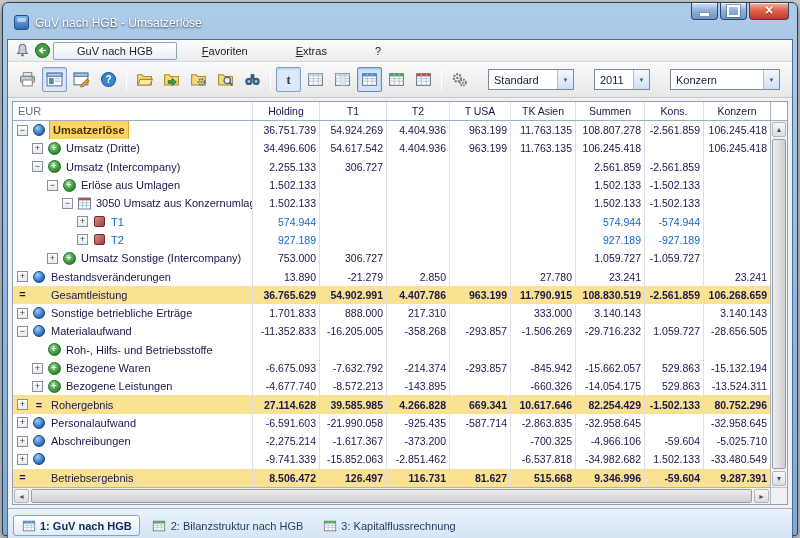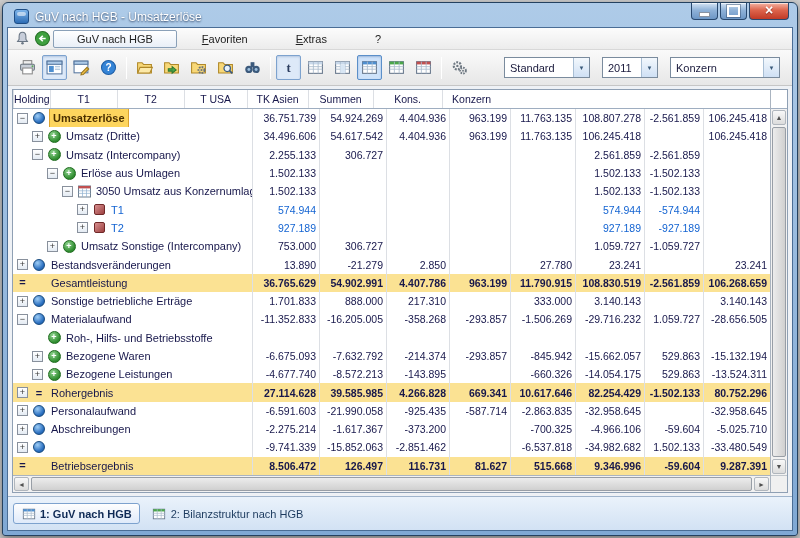--- a/index.html
+++ b/index.html
@@ -3,21 +3,21 @@
 <meta charset="utf-8">
 <style>
 *{box-sizing:border-box;margin:0;padding:0}
 html,body{width:800px;height:538px;overflow:hidden;background:#cfcfcf;
   font-family:"Liberation Sans","DejaVu Sans",sans-serif}
 .window{position:absolute;left:2px;top:2px;width:796px;height:534px;
   border:1px solid #24415f;border-radius:6px 6px 3px 3px;
   background:linear-gradient(#aecbe8,#7fa8d4);
   box-shadow:0 3px 10px rgba(0,0,0,.5);padding:0 4px 4px}
 
-.titlebar{height:24px;display:flex;align-items:center;padding:3px 2px 0 7px;position:relative}
+.titlebar{height:36px;display:flex;align-items:center;padding:3px 2px 0 7px;position:relative}
 .app-icon{width:15px;height:15px;border-radius:3px;flex:none;
   background:linear-gradient(#7db4ea,#2d6db5);border:1px solid #1d4d85;margin-right:6px;position:relative}
 .app-icon::after{content:"";position:absolute;left:2px;top:2px;right:2px;height:4px;
   background:rgba(255,255,255,.55);border-radius:2px}
 .title{font-size:12px;color:#fff;text-shadow:0 1px 2px rgba(15,35,70,.85)}
 .win-controls{position:absolute;right:4px;top:0;display:flex}
 .wbtn{width:27px;height:17px;border:1px solid #28486e;border-top:none;display:flex;
   align-items:center;justify-content:center;margin-left:2px;border-radius:0 0 4px 4px;
   background:linear-gradient(#d5e4f4,#8fb2d8 45%,#6d97c6);box-shadow:inset 0 1px 0 rgba(255,255,255,.6)}
 .wbtn.close{width:40px;background:linear-gradient(#f4b4a4,#dd644c 45%,#c13a26)}
@@ -37,21 +37,21 @@
 .menu-item.accel::first-letter{text-decoration:underline}
 
 .toolbar{height:36px;flex:none;background:linear-gradient(#fafafa,#e7e7e7);
   border-bottom:1px solid #c6c6c6;display:flex;align-items:center;padding:0 6px}
 .toolbar-buttons{display:flex;align-items:center}
 .tbtn{width:25px;height:25px;display:flex;align-items:center;justify-content:center;
   border:1px solid transparent;border-radius:2px;margin:0 1px}
 .tbtn.pressed{border-color:#7da2ce;background:#dde9f8;box-shadow:inset 0 1px 2px rgba(60,100,160,.25)}
 .tbtn.active{border-color:#5b8fc9;background:#cfe3fa;box-shadow:inset 0 1px 2px rgba(60,100,160,.35)}
 .tsep{width:1px;height:22px;background:#c0c0c0;border-right:1px solid #fff;margin:0 4px}
-.combos{margin-left:auto;display:flex;align-items:center;gap:12px;padding-right:6px}
+.combos{margin-left:auto;display:flex;align-items:center;gap:20px;padding-right:6px}
 .combo{height:21px;border:1px solid #7a8b9d;background:#fff;display:flex;align-items:center;
   font-size:11px;color:#1a1a3c}
 .combo .val{flex:1;padding:0 5px;white-space:nowrap;overflow:hidden}
 .combo .arrow{width:16px;height:100%;border-left:1px solid #a8bed4;
   background:linear-gradient(#f3f8fd,#cfe0f4);display:flex;align-items:center;justify-content:center;
   font-size:6px;color:#3a5a7a;flex:none}
 .combo.w1{width:86px}.combo.w2{width:56px}.combo.w3{width:110px}
 
 .tregion{flex:1;display:flex;margin:3px 4px;border:1px solid #8fa0b4;background:#fff;min-height:0}
 .tmain{flex:1;display:flex;flex-direction:column;min-width:0}
@@ -280,20 +280,21 @@
         <div class="combo w3">
           <span class="val">Konzern</span>
           <span class="arrow">▼</span>
         </div>
       </div>
     </div>
 
     <div class="tregion">
       <div class="tmain">
         <div class="thead">
+          <div class="cell label">EUR</div>
           <div class="cell num">Holding</div>
           <div class="cell num">T1</div>
           <div class="cell num">T2</div>
           <div class="cell num">T USA</div>
           <div class="cell num">TK Asien</div>
           <div class="cell num">Summen</div>
           <div class="cell num">Kons.</div>
           <div class="cell num">Konzern</div>
         </div>
         <div class="tbody">
@@ -654,16 +655,26 @@
       <div class="tab">
         <span class="tabicon">
             <svg viewBox="0 0 16 16" width="14" height="14">
               <rect x="1.5" y="2.5" width="13" height="11" fill="#fff" stroke="#68788c"></rect>
               <rect x="1.5" y="2.5" width="13" height="2.6" fill="#4aa64a"></rect>
               <path d="M1.5 7.2h13M1.5 9.6h13M6 2.5v11M10.5 2.5v11" stroke="#aabccc" stroke-width=".8" fill="none"></path>
             </svg>
           </span>
         <span>2: Bilanzstruktur nach HGB</span>
       </div>
+      <div class="tab">
+        <span class="tabicon">
+            <svg viewBox="0 0 16 16" width="14" height="14">
+              <rect x="1.5" y="2.5" width="13" height="11" fill="#fff" stroke="#68788c"></rect>
+              <rect x="1.5" y="2.5" width="13" height="2.6" fill="#4aa64a"></rect>
+              <path d="M1.5 7.2h13M1.5 9.6h13M6 2.5v11M10.5 2.5v11" stroke="#aabccc" stroke-width=".8" fill="none"></path>
+            </svg>
+          </span>
+        <span>3: Kapitalflussrechnung</span>
+      </div>
     </div>
 
   </div>
 </div>
 
 </body></html>

